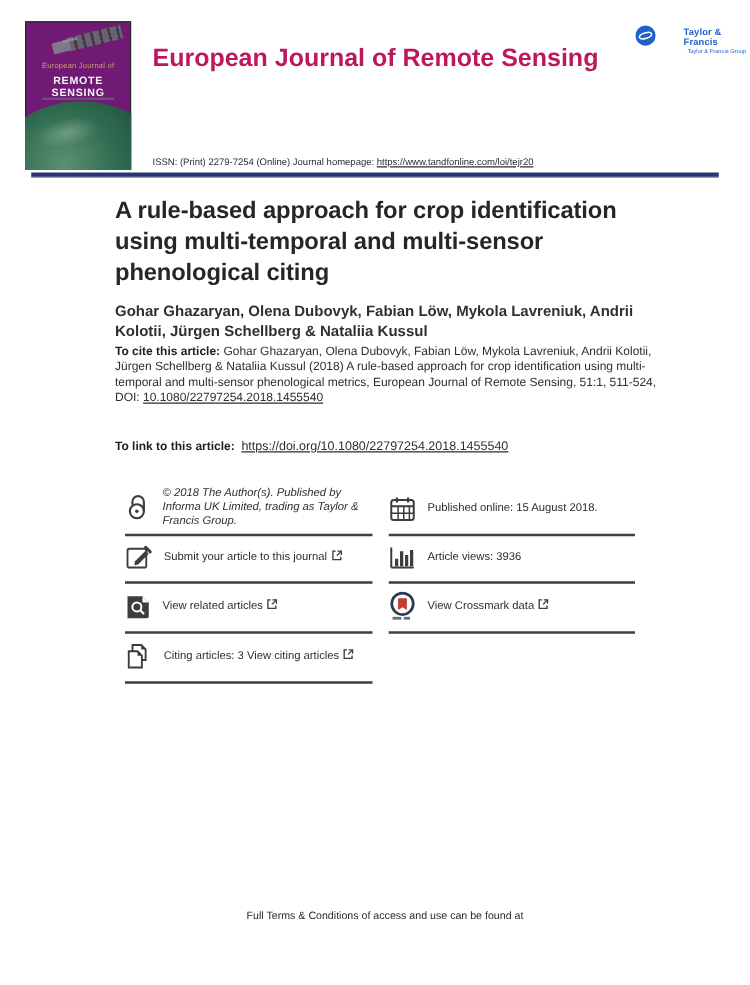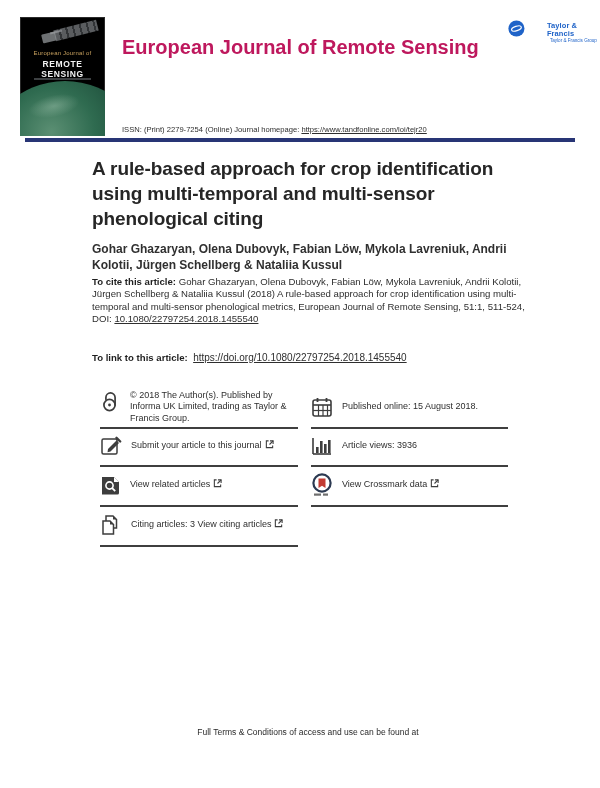--- a/index.html
+++ b/index.html
@@ -6,21 +6,21 @@
   html,body { background:#ffffff; }
   body { font-family:"Liberation Sans","DejaVu Sans",sans-serif; color:#2b2b2b; }
   .page {
     position:relative; width:600px; height:788px; background:#fff;
     outline:1px solid #e3e3e3; overflow:hidden;
   }
 
   
   .cover {
     position:absolute; left:20px; top:17px; width:85px; height:119px;
-    background:#000000; overflow:hidden; box-shadow:0 0 0 1px #2a2a2a inset;
+    background:#701a75; overflow:hidden; box-shadow:0 0 0 1px #2a2a2a inset;
   }
   .cover .sat-panel {
     position:absolute; left:34px; top:8px; width:44px; height:11px;
     background:repeating-linear-gradient(90deg,#6a6d70 0 5px,#3a3d40 5px 7px);
     transform:rotate(-14deg); opacity:.85;
   }
   .cover .sat-body {
     position:absolute; left:22px; top:16px; width:14px; height:9px;
     background:#8a8d90; transform:rotate(-14deg); border-radius:1px; opacity:.8;
   }
@@ -92,21 +92,21 @@
   .info-grid {
     position:absolute; left:100px; top:388px; width:408px;
     display:grid; grid-template-columns:198px 197px; column-gap:13px;
     grid-template-rows:41px 38px 40px 40px;
   }
   .cell {
     display:flex; gap:9px; align-items:center;
     border-bottom:2px solid #3f3f3f; font-size:9px; line-height:11.3px; color:#2e2e2e;
     padding-bottom:6px; padding-top:4px;
   }
-  .cell.multi { align-items:flex-start; padding-top:2px; }
+  .cell.multi { align-items:center; padding-top:2px;font-style:italic; }
   .cell.empty { border-bottom:none; }
   .cell .ic { flex:0 0 auto; }
   .ext { margin-left:3px; vertical-align:-1px; }
 
   
   .footer {
     position:absolute; left:0; top:726px; width:600px; text-align:center;
     font-size:8.5px; line-height:12px; color:#2a2a2a;padding-left:16px;
   }
 </style>

